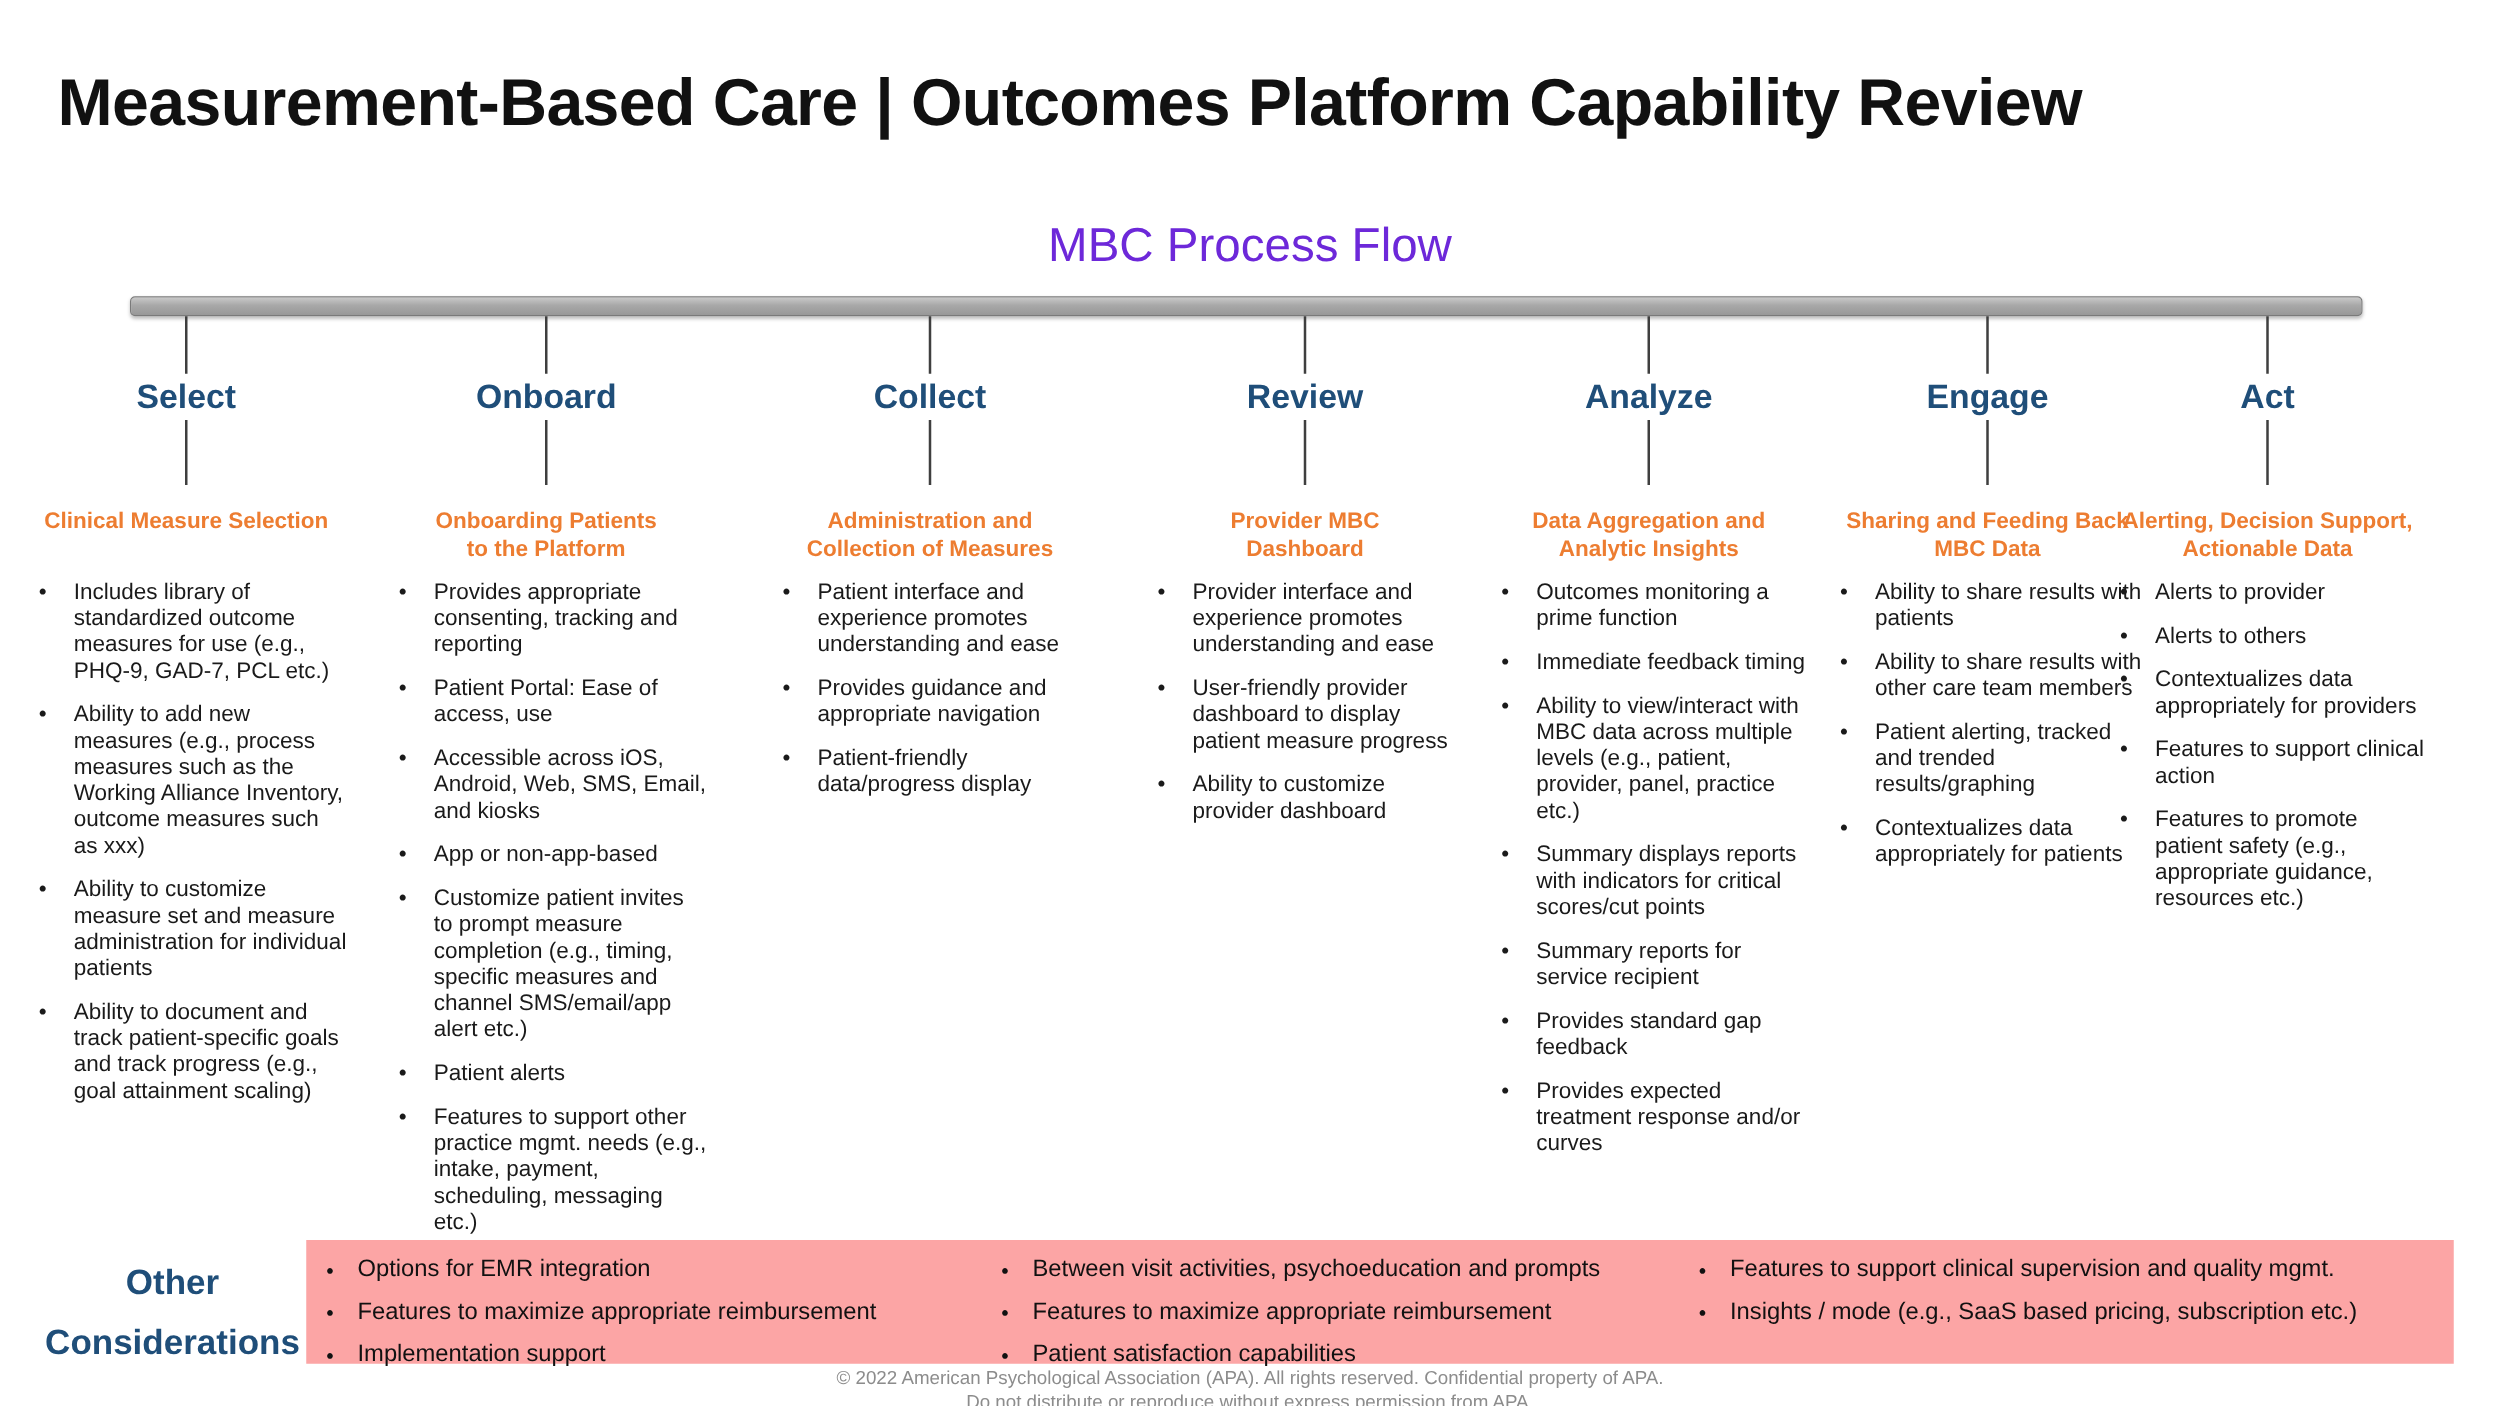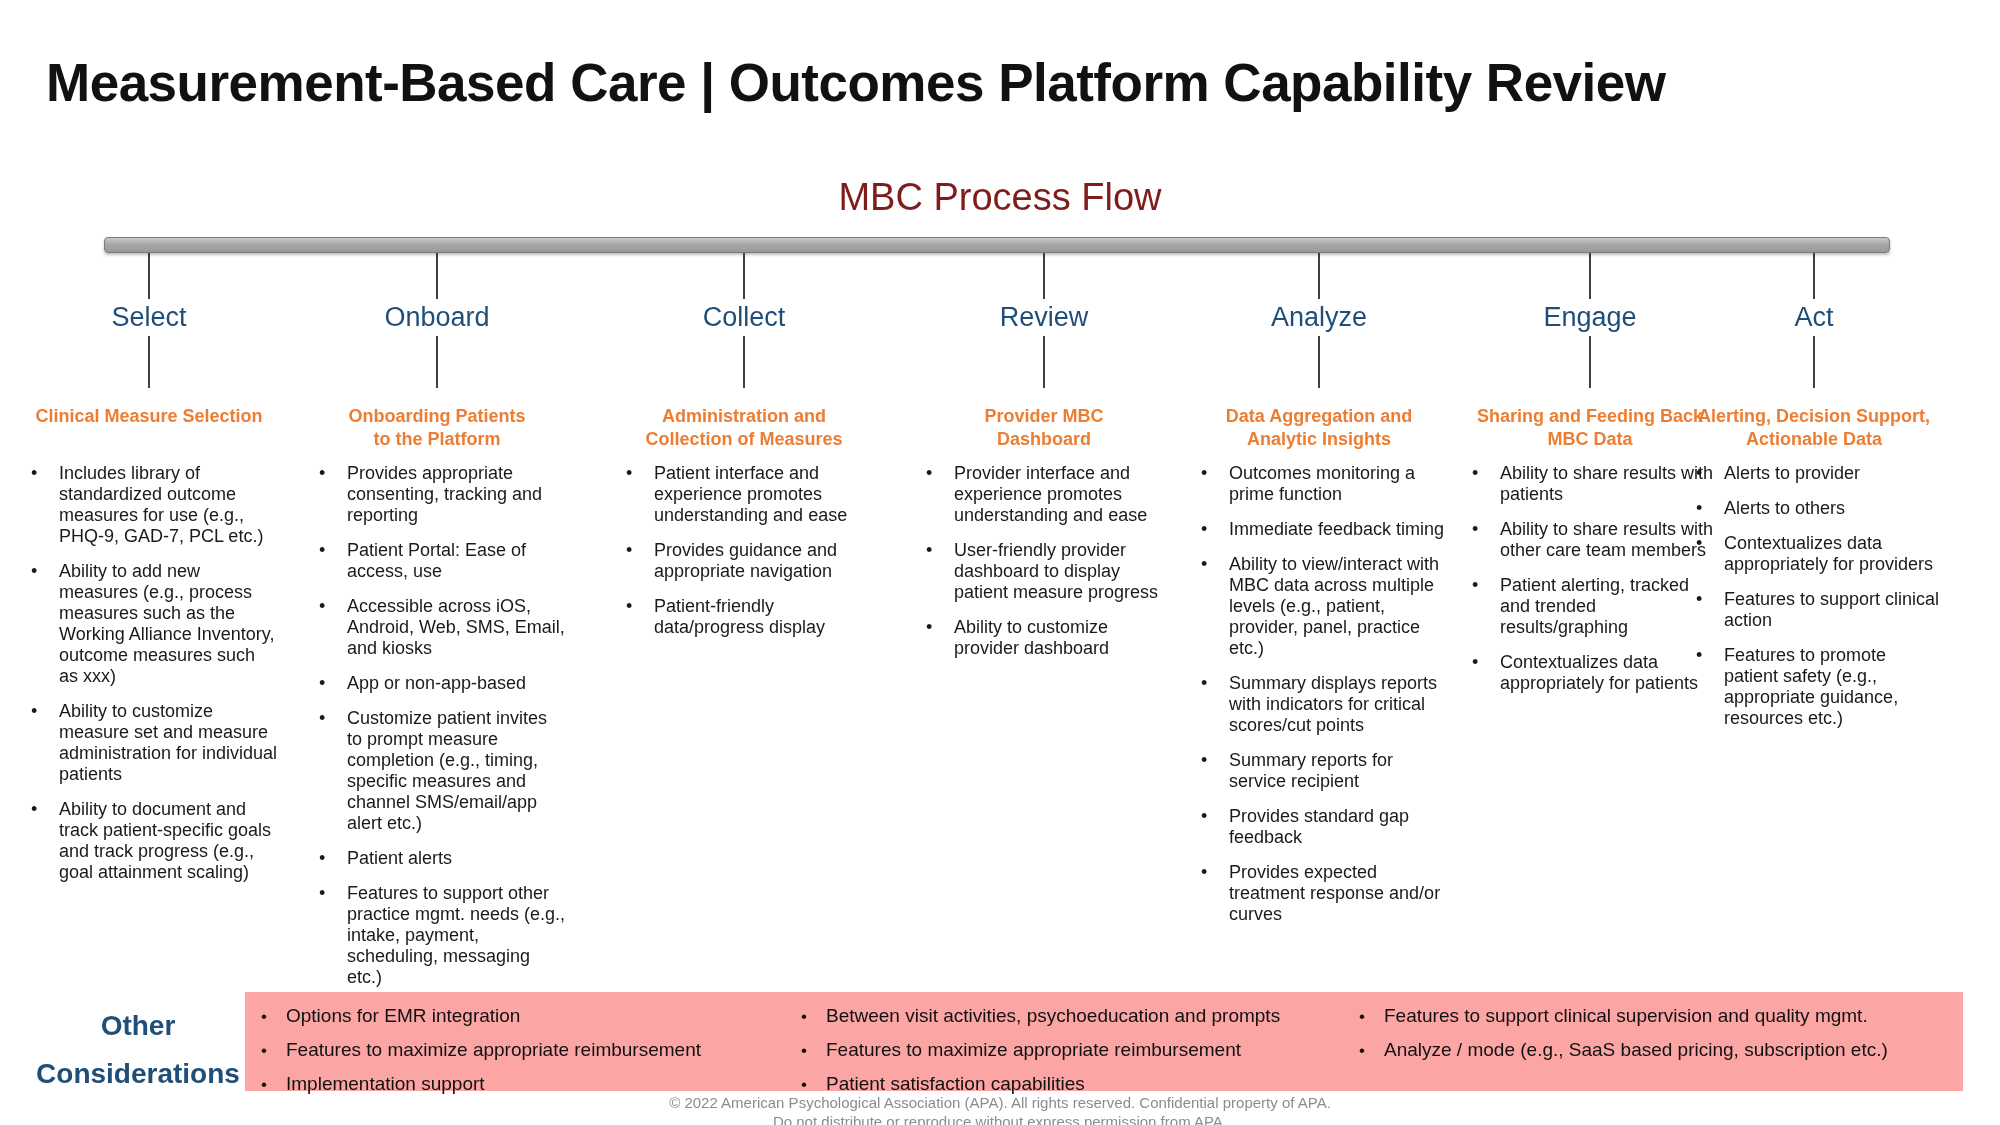--- a/index.html
+++ b/index.html
@@ -3,37 +3,37 @@
 <meta charset="utf-8">
 <style>
   html,body { margin:0; padding:0; background:#ffffff; }
   body { width:2000px; height:1125px; font-family:"Liberation Sans", sans-serif; }
   .slide { position:relative; width:2000px; height:1125px; background:#fff; overflow:hidden; }
 
   .title { position:absolute; left:46px; top:52px; width:1900px;
            font-size:53px; font-weight:bold; color:#111; letter-spacing:-0.5px; }
 
   .flow-title { position:absolute; left:0; top:176px; width:2000px; text-align:center;
-                font-size:38px; color:#7f1d1d; }
+                font-size:38px; color:#6d28d9; }
 
   .bar { position:absolute; left:104px; top:237px; width:1784px; height:14px;
          background:linear-gradient(180deg,#c9c9c9 0%,#a8a8a8 45%,#989898 100%);
          border:1px solid #7a7a7a; border-radius:4px;
          box-shadow:0 2px 3px rgba(0,0,0,0.25); }
 
   .stage { position:absolute; top:253px; width:260px;
            display:flex; flex-direction:column; align-items:center; }
   .s1{left:19px} .s2{left:307px} .s3{left:614px} .s4{left:914px}
   .s5{left:1189px} .s6{left:1460px} .s7{left:1684px}
 
   .tick { width:2px; background:#3f3f3f; }
   .tick-top { height:46px; }
   .tick-bottom { height:52px; margin-top:3px; }
 
-  .stage-label { font-size:27px; font-weight:normal; color:#1f4e79; line-height:32px; margin-top:2px; }
+  .stage-label { font-size:27px; font-weight:bold; color:#1f4e79; line-height:32px; margin-top:2px; }
 
   .cap-heading { margin-top:17px; margin-bottom:11px; min-height:47px; width:100%;
                  font-size:18px; font-weight:bold; color:#ed7d31;
                  text-align:center; line-height:23px; }
 
   .cap-list { list-style:none; margin:0; padding:0; width:100%;
               font-size:18px; color:#1a1a1a; line-height:21px; text-align:left; }
   .cap-list li { position:relative; padding-left:40px; margin-bottom:14px; }
   .cap-list li::before { content:"\2022"; position:absolute; left:12px; top:0; color:#1a1a1a; }
 
@@ -164,21 +164,21 @@
         <li>Features to maximize appropriate reimbursement</li>
         <li>Implementation support</li>
       </ul>
     <ul class="oc-col oc-2">
         <li>Between visit activities, psychoeducation and prompts</li>
         <li>Features to maximize appropriate reimbursement</li>
         <li>Patient satisfaction capabilities</li>
       </ul>
     <ul class="oc-col oc-3">
         <li>Features to support clinical supervision and quality mgmt.</li>
-        <li>Analyze / mode (e.g., SaaS based pricing, subscription etc.)</li>
+        <li>Insights / mode (e.g., SaaS based pricing, subscription etc.)</li>
       </ul>
   </div>
   <div class="oc-label">Other Considerations</div>
 
   <div class="footer">
     <div>© 2022 American Psychological Association (APA). All rights reserved. Confidential property of APA.</div>
     <div>Do not distribute or reproduce without express permission from APA.</div>
   </div>
 
 </div>

